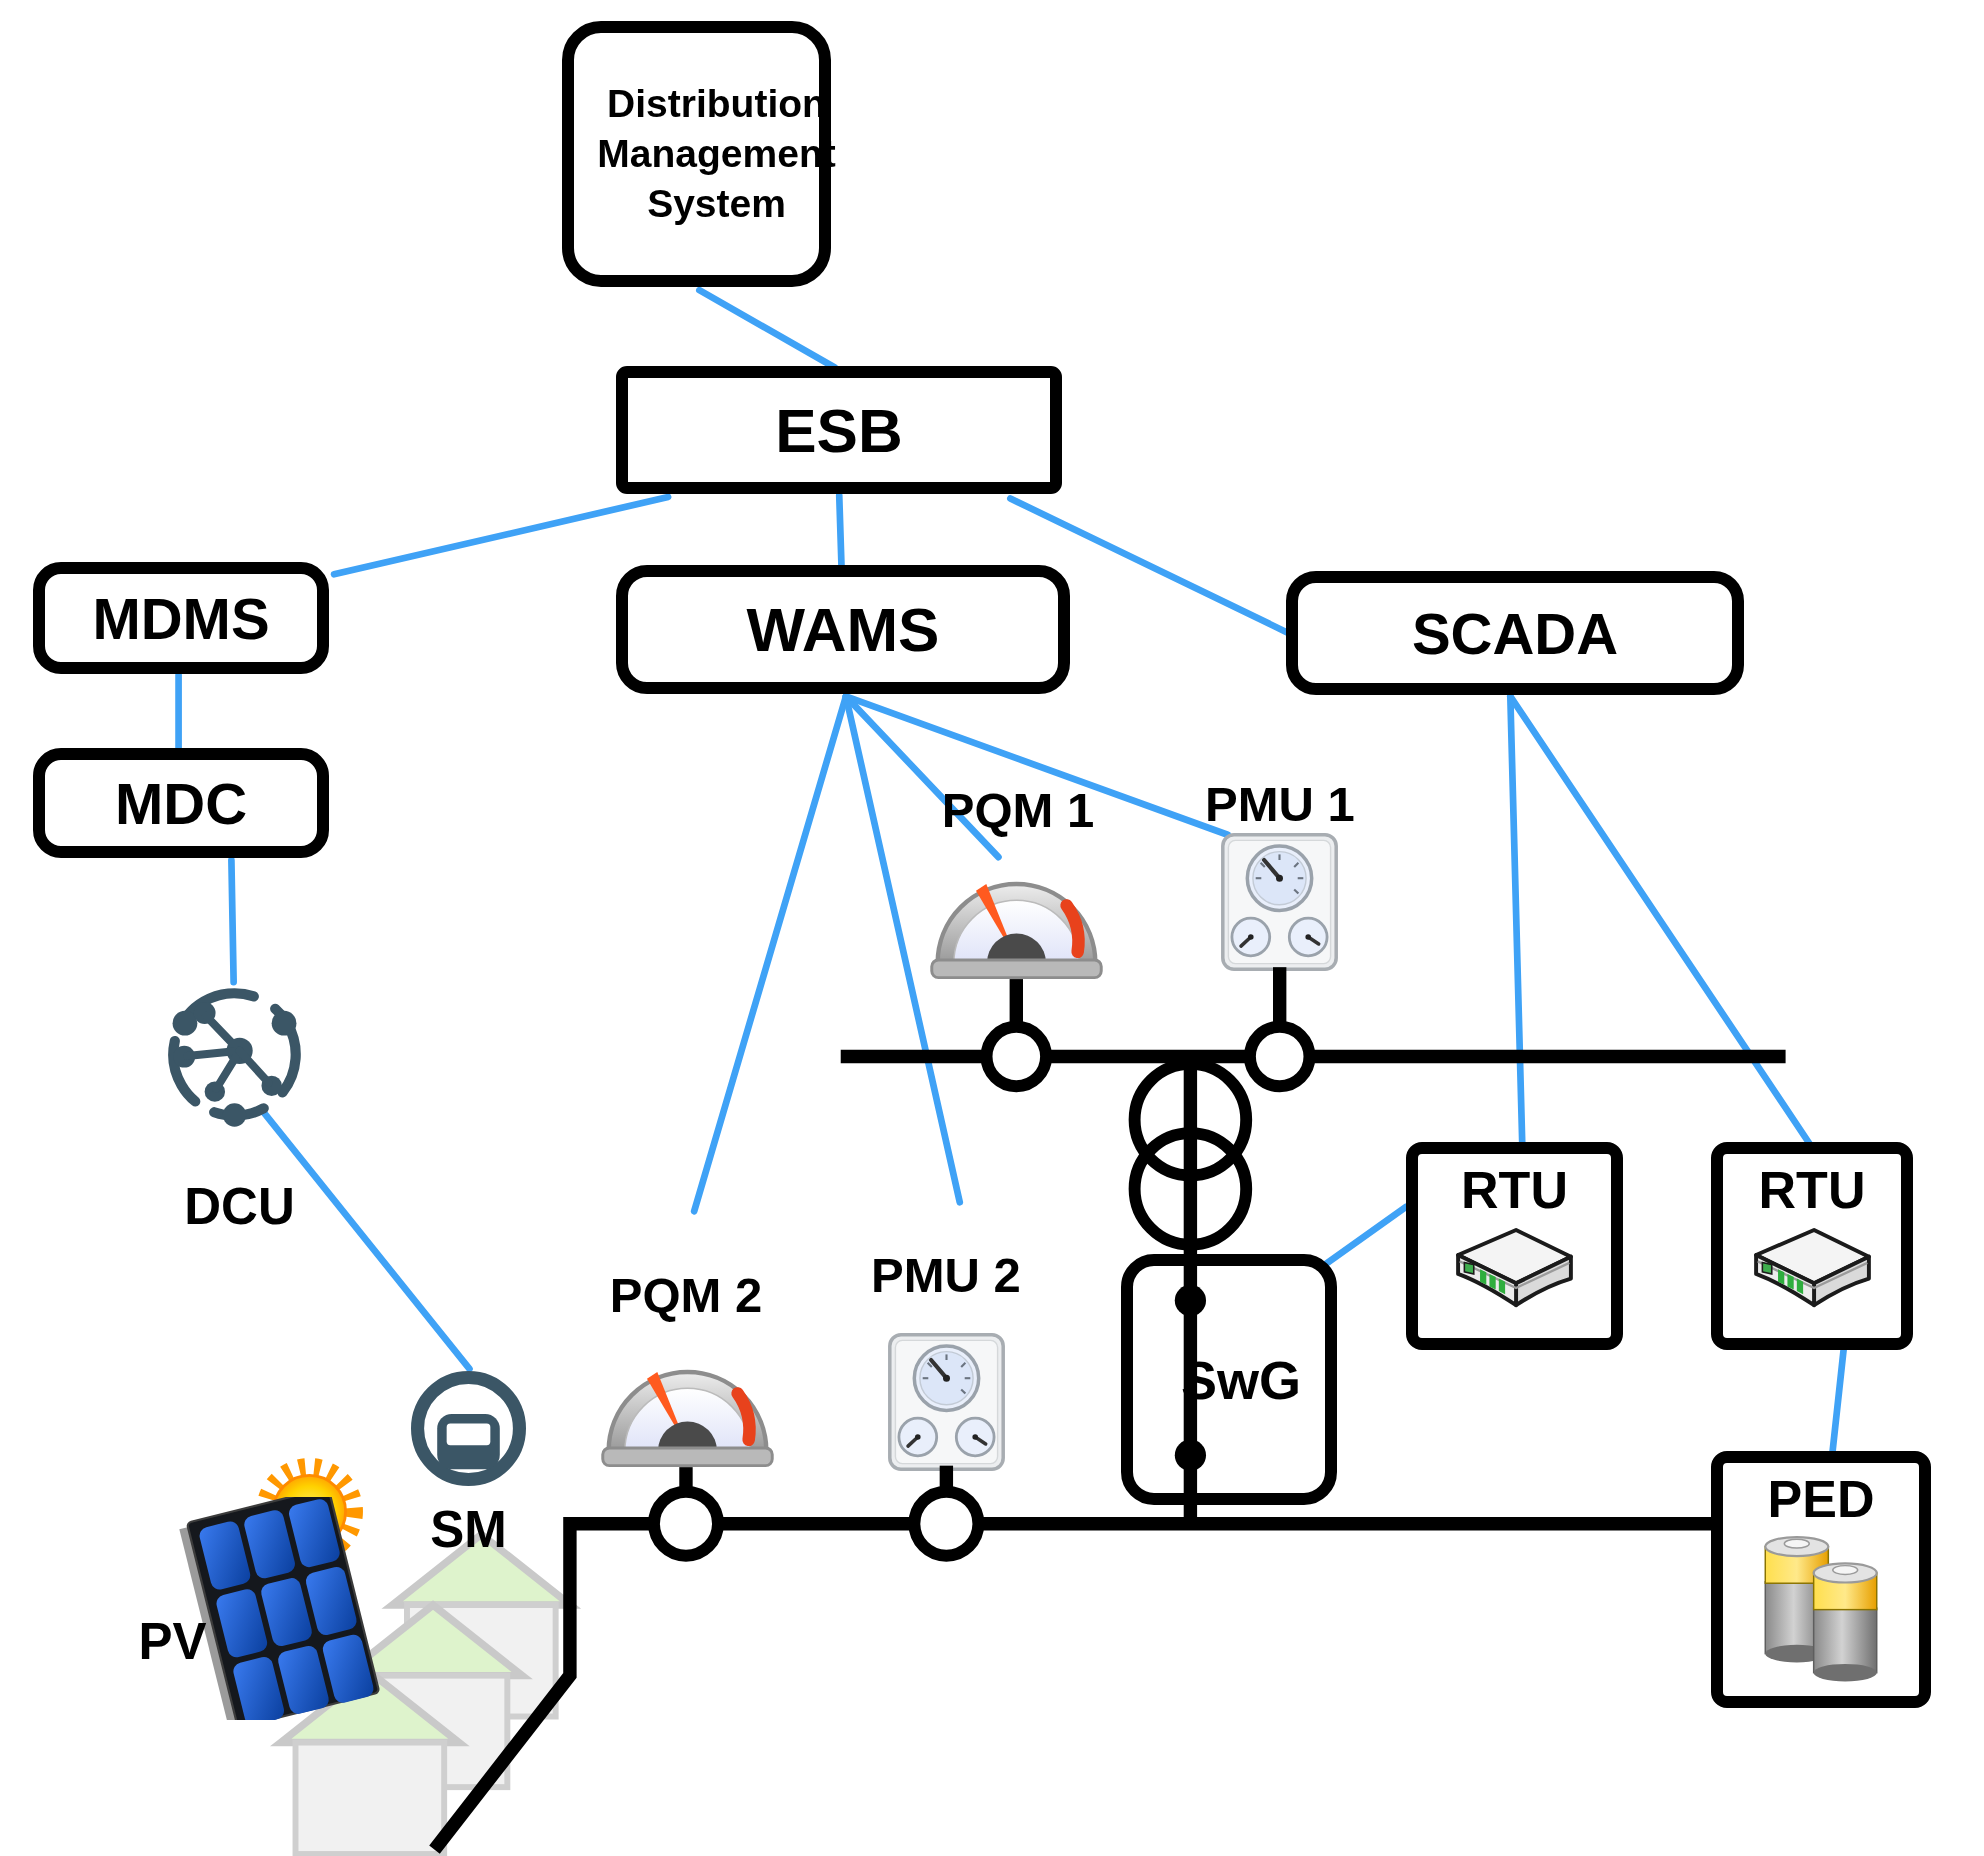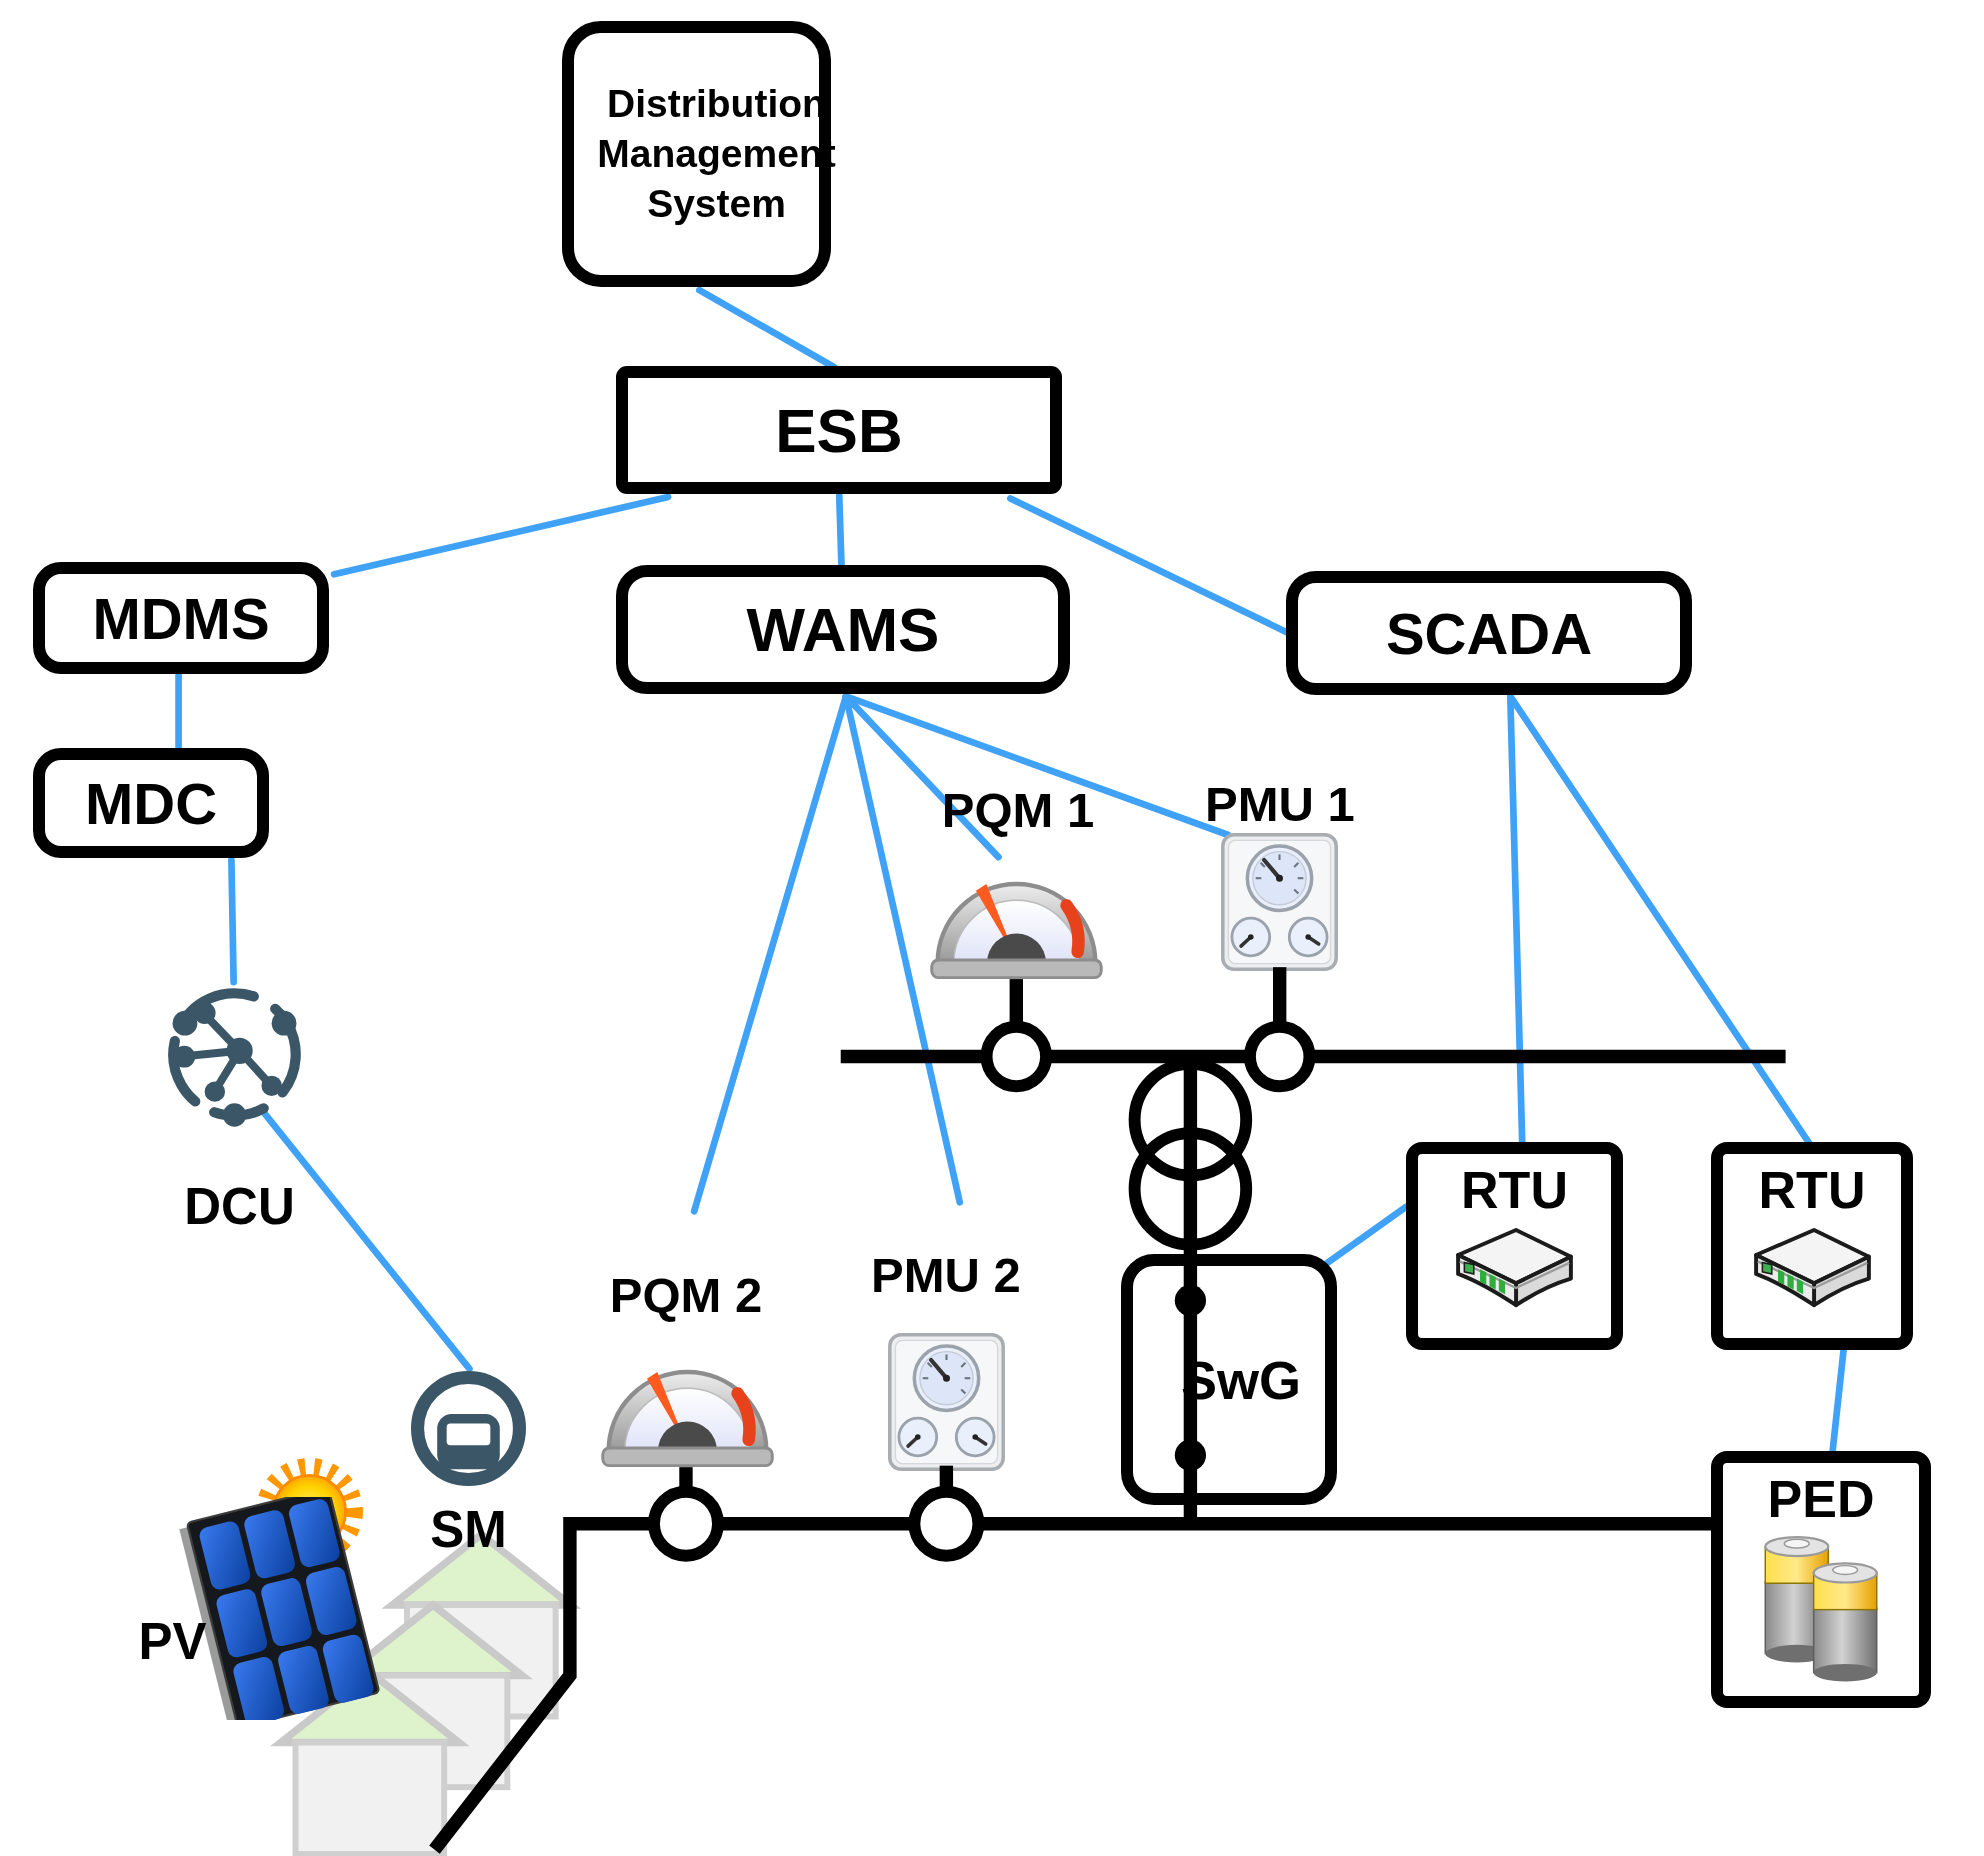--- a/index.html
+++ b/index.html
@@ -8,22 +8,22 @@
   .layer{position:absolute;left:0;top:0;width:1985px;height:1857px;}
   .z0{z-index:0}.z1{z-index:1}.z2{z-index:2}.z4{z-index:4}
   .node{position:absolute;background:#fff;border:12px solid #000;display:flex;align-items:center;justify-content:center;
         font-weight:bold;color:#000;text-align:center;box-sizing:border-box;z-index:3;}
   .node span{display:block;}
   .dms{left:562px;top:21px;width:269px;height:266px;border-radius:39px;font-size:39px;line-height:1.28;padding-left:40px;}
   .dms span{width:246px;}
   .esb{left:616px;top:366px;width:446px;height:128px;border-radius:11px;font-size:62px;}
   .mdms{left:33px;top:562px;width:296px;height:112px;border-radius:28px;font-size:58px;}
   .wams{left:616px;top:565px;width:454px;height:129px;border-radius:31px;font-size:62px;}
-  .scada{left:1286px;top:571px;width:406px;height:124px;border-radius:30px;font-size:58px;text-align:right;}
-  .mdc{left:33px;top:748px;width:236px;height:110px;border-radius:28px;font-size:58px;}
+  .scada{left:1286px;top:571px;width:458px;height:124px;border-radius:30px;font-size:58px;text-align:right;}
+  .mdc{left:33px;top:748px;width:296px;height:110px;border-radius:28px;font-size:58px;}
   .swg{left:1121px;top:1254px;width:216px;height:251px;border-radius:33px;font-size:54px;
        justify-content:flex-end;padding-right:24px;}
   .devbox{flex-direction:column;justify-content:flex-start;border-radius:16px;font-size:52px;}
   .rtu1{left:1406px;top:1142px;width:217px;height:208px;}
   .rtu2{left:1711px;top:1142px;width:202px;height:208px;}
   .ped{left:1711px;top:1451px;width:220px;height:257px;}
   .devbox .boxlabel{margin-top:10.4px;line-height:1;}
   .tag{position:absolute;font-weight:bold;color:#000;text-align:center;z-index:5;font-size:49px;line-height:1;}
   .icon{position:absolute;z-index:2;}
   .icon svg{display:block;width:100%;height:100%;}

